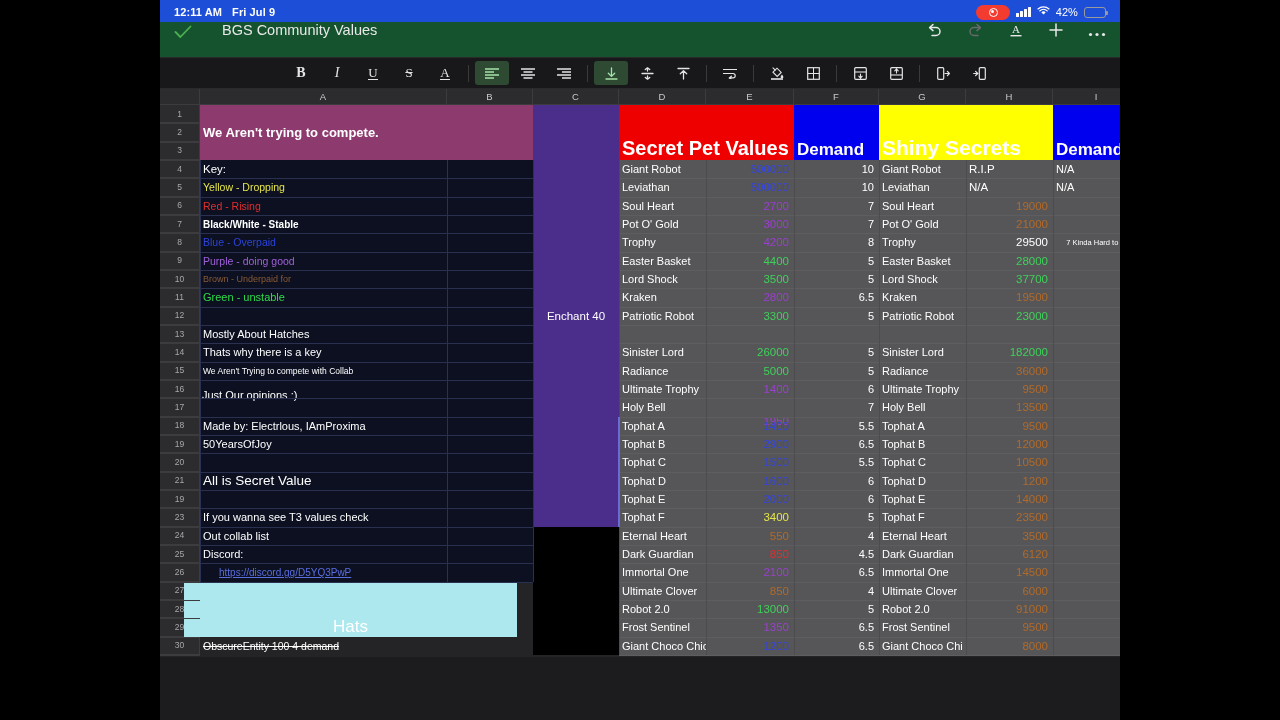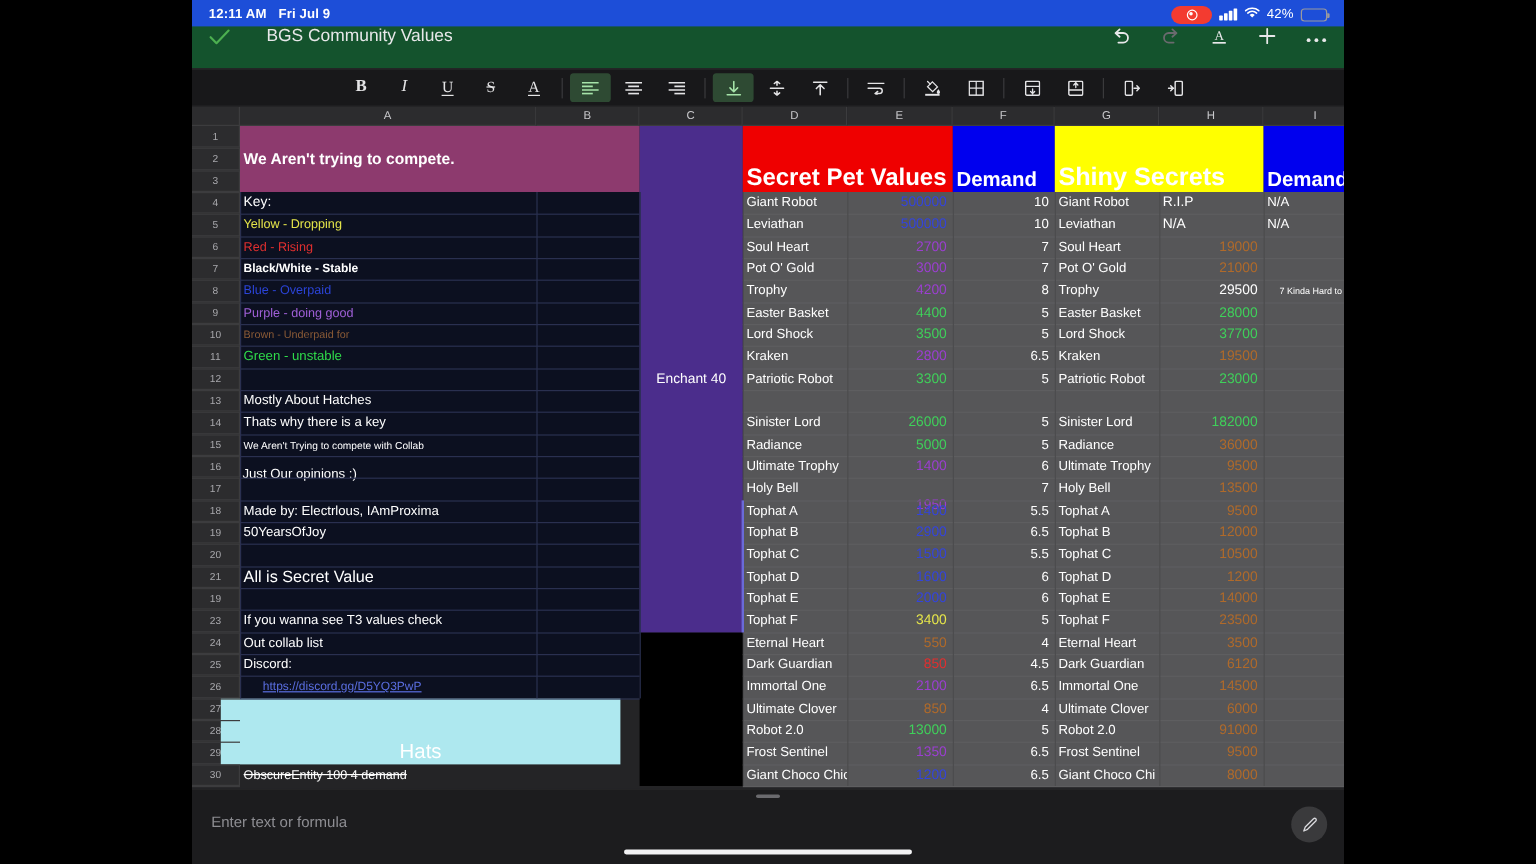--- a/index.html
+++ b/index.html
@@ -618,25 +618,15 @@
           <div class="gridline-h" style="left: 0px; top: 474.25px; width: 40px; background: rgb(60, 60, 62);"></div>
           <div class="gridline-h" style="left: 0px; top: 492.58px; width: 40px; background: rgb(60, 60, 62);"></div>
           <div class="gridline-h" style="left: 0px; top: 510.91px; width: 40px; background: rgb(60, 60, 62);"></div>
           <div class="gridline-h" style="left: 0px; top: 529.24px; width: 40px; background: rgb(60, 60, 62);"></div>
           <div class="gridline-h" style="left: 0px; top: 547.57px; width: 40px; background: rgb(60, 60, 62);"></div>
           <div class="gridline-h" style="left: 0px; top: 565.9px; width: 40px; background: rgb(60, 60, 62);"></div>
           <div style="position: absolute; left: 458px; top: 327.61px; width: 2px; height: 109.98px; background: rgb(106, 106, 216);"></div>
         </div>
     </div>
 
-    <div id="formulabar">
-      <div id="fb-handle"></div>
-      <div id="fb-input">Enter text or formula</div>
-      <div id="fb-pencil">
-        <svg width="15" height="15" viewBox="0 0 15 15">
-            <path d="M2.5 12.5l1.2-3.3L10.6 2.3a1.3 1.3 0 0 1 1.9 1.9L5.6 11.1z" stroke="#d8d8dc" stroke-width="1.1" fill="none" stroke-linejoin="round"></path>
-          </svg>
-      </div>
-      <div id="homebar"></div>
-    </div>
 
   </div>
 </div>
 
 </body></html>

